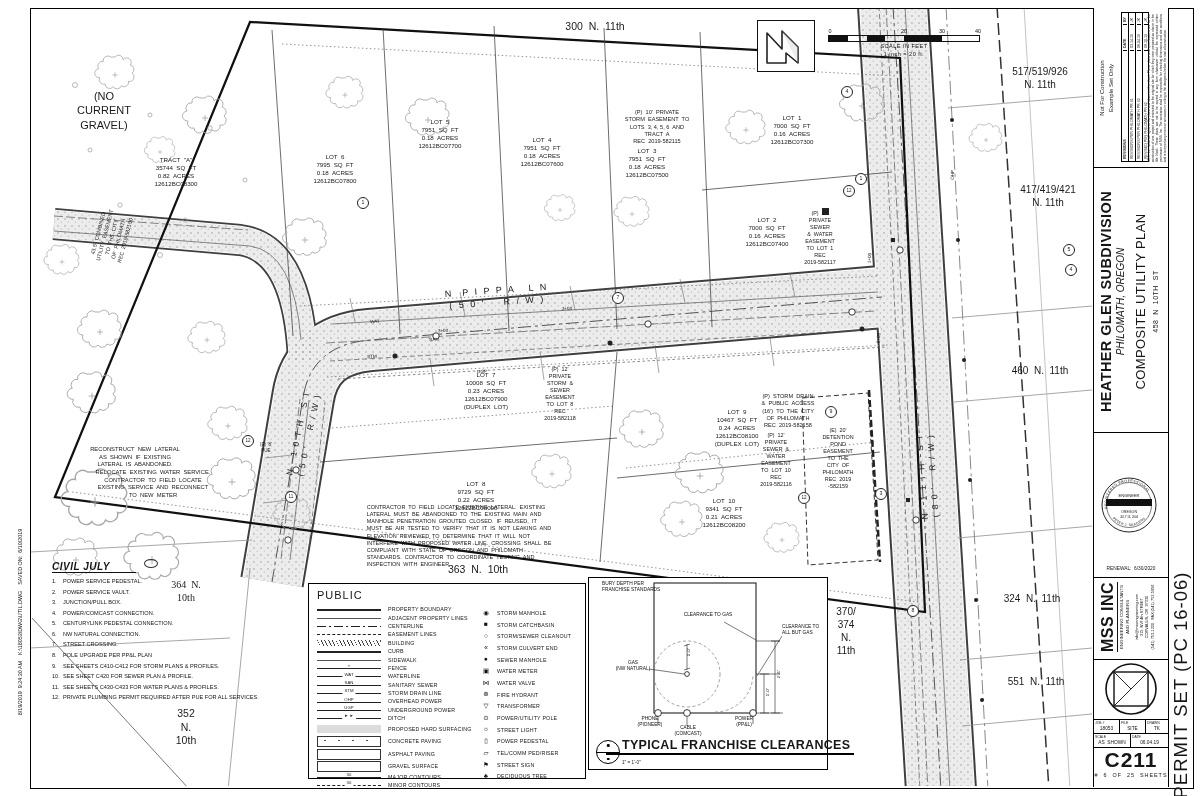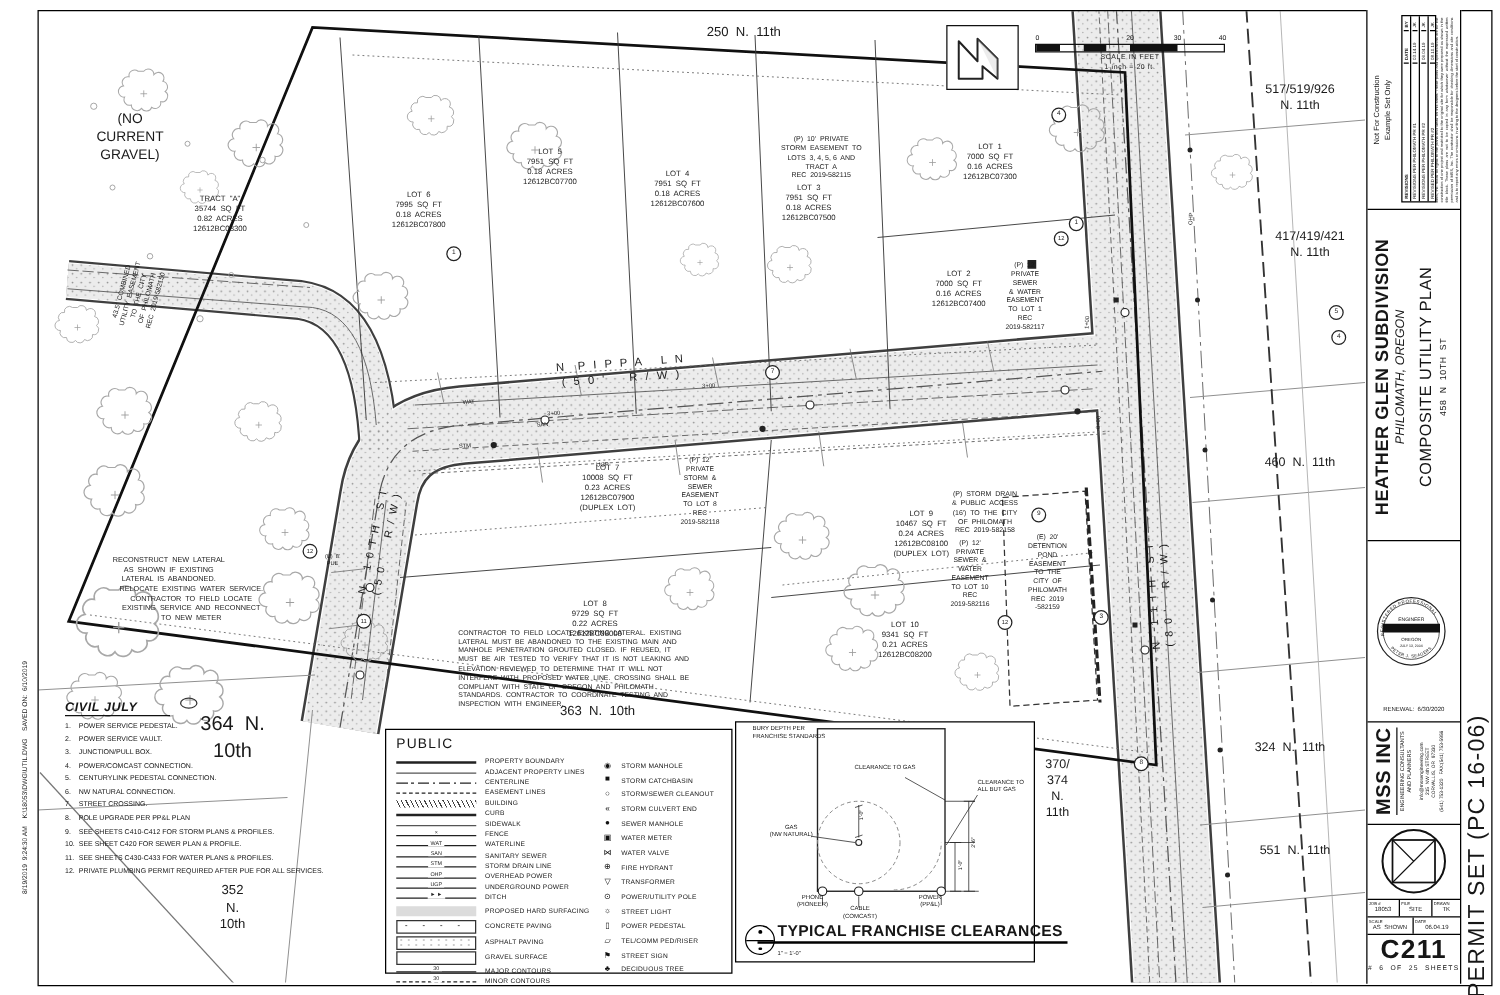--- a/index.html
+++ b/index.html
@@ -270,36 +270,36 @@
         <circle cx="245" cy="180" r="2"></circle>
       <circle cx="120" cy="205" r="2.2"></circle>
         <circle cx="185" cy="220" r="2"></circle>
     </g>
   </g>
 </svg>
 
 <div class="frame"></div>
 
 <div id="annotations" class="abs" style="left:0;top:0;width:1200px;height:796px;">
-    <div class="ann" style="left: 595px; top: 27px; font-size: 10.5px; transform: translate(-50%, -50%);">250  N.  11th</div>
+    <div class="ann" style="left: 595px; top: 27px; font-size: 10.5px; transform: translate(-50%, -50%);">300  N.  11th</div>
     <div class="ann" style="left: 104px; top: 110px; font-size: 11px; transform: translate(-50%, -50%);">(NO
 CURRENT
 GRAVEL)</div>
     <div class="ann" style="left: 1040px; top: 78px; font-size: 10px; transform: translate(-50%, -50%);">517/519/926
 N. 11th</div>
     <div class="ann" style="left: 1048px; top: 196px; font-size: 10px; transform: translate(-50%, -50%);">417/419/421
 N. 11th</div>
     <div class="ann" style="left: 1040px; top: 370px; font-size: 10px; transform: translate(-50%, -50%);">460  N.  11th</div>
     <div class="ann" style="left: 1032px; top: 598px; font-size: 10px; transform: translate(-50%, -50%);">324  N.  11th</div>
     <div class="ann" style="left: 1036px; top: 681px; font-size: 10px; transform: translate(-50%, -50%);">551  N.  11th</div>
     <div class="ann" style="left: 846px; top: 631px; font-size: 10px; transform: translate(-50%, -50%);">370/
 374
 N.
 11th</div>
-    <div class="ann" style="left: 186px; top: 591px; font-size: 16px; transform: translate(-50%, -50%);">364  N.
+    <div class="ann" style="left: 186px; top: 591px; font-size: 10px; transform: translate(-50%, -50%); font-family: Liberation Serif, serif;">364  N.
 10th</div>
     <div class="ann" style="left: 186px; top: 727px; font-size: 10.5px; transform: translate(-50%, -50%);">352
 N.
 10th</div>
     <div class="ann" style="left: 478px; top: 570px; font-size: 10.5px; transform: translate(-50%, -50%);">363  N.  10th</div>
     <div class="ann" style="left: 497px; top: 297px; font-size: 9px; transform: translate(-50%, -50%) rotate(-4deg); letter-spacing: 2px;">N  P I P P A   L N
 ( 5 0 '    R / W )</div>
     <div class="ann" style="left: 304px; top: 434px; font-size: 8.5px; transform: translate(-50%, -50%) rotate(-78deg); letter-spacing: 1.5px;">N   1 0 T H   S T
 ( 5 0 '    R / W )</div>
     <div class="ann" style="left: 928px; top: 476px; font-size: 8.5px; transform: translate(-50%, -50%) rotate(-94deg); letter-spacing: 1.5px;">N   1 1 T H   S T

